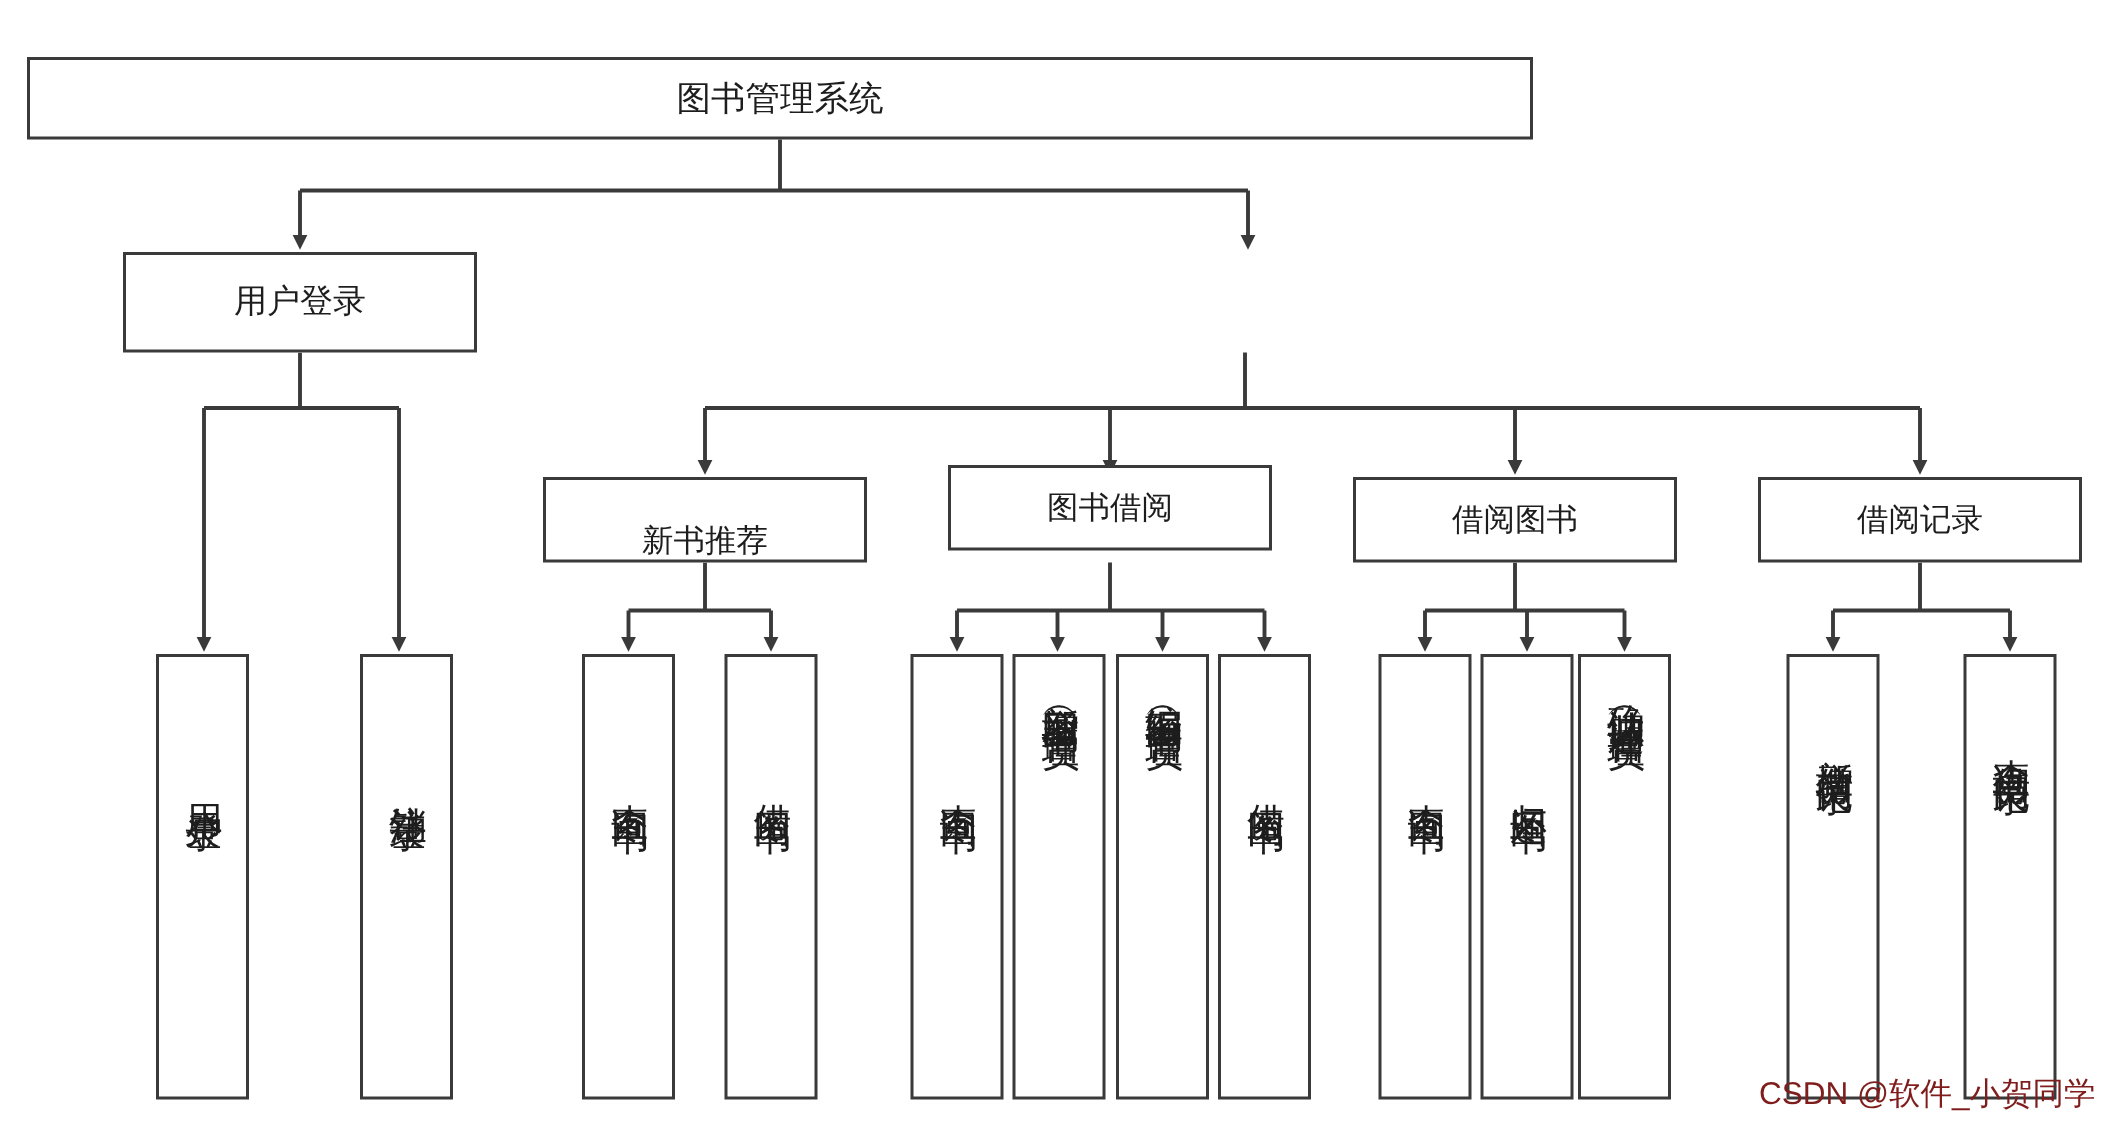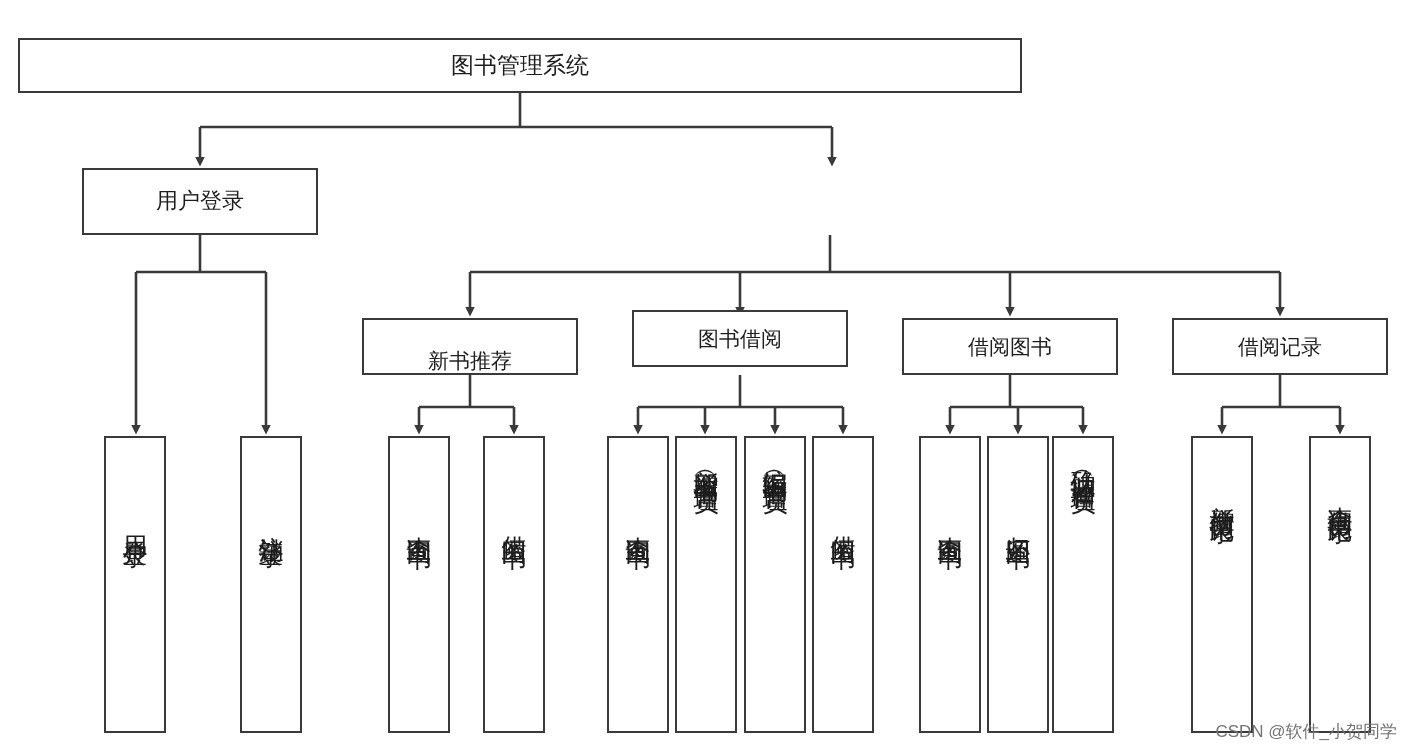--- a/index.html
+++ b/index.html
@@ -45,22 +45,22 @@
     line-height:1;
     white-space:nowrap;
   }
   .leaf.mid .lbl{margin-top:76px;}
   .leaf.midshort .lbl{margin-top:46px;}
   .leaf.midtall .lbl{margin-top:10px;}
 
   .watermark{
     position:absolute;
     right:8px;bottom:4px;
-    font-size:17px;
-    color:#737373;
+    font-size:21px;
+    color:#7f1d1d;
     white-space:nowrap;
     z-index:5;
   }
 </style>
 </head>
 <body>
 
 <div id="canvas">
 
   <svg id="wires" viewBox="0 0 1405 747">

